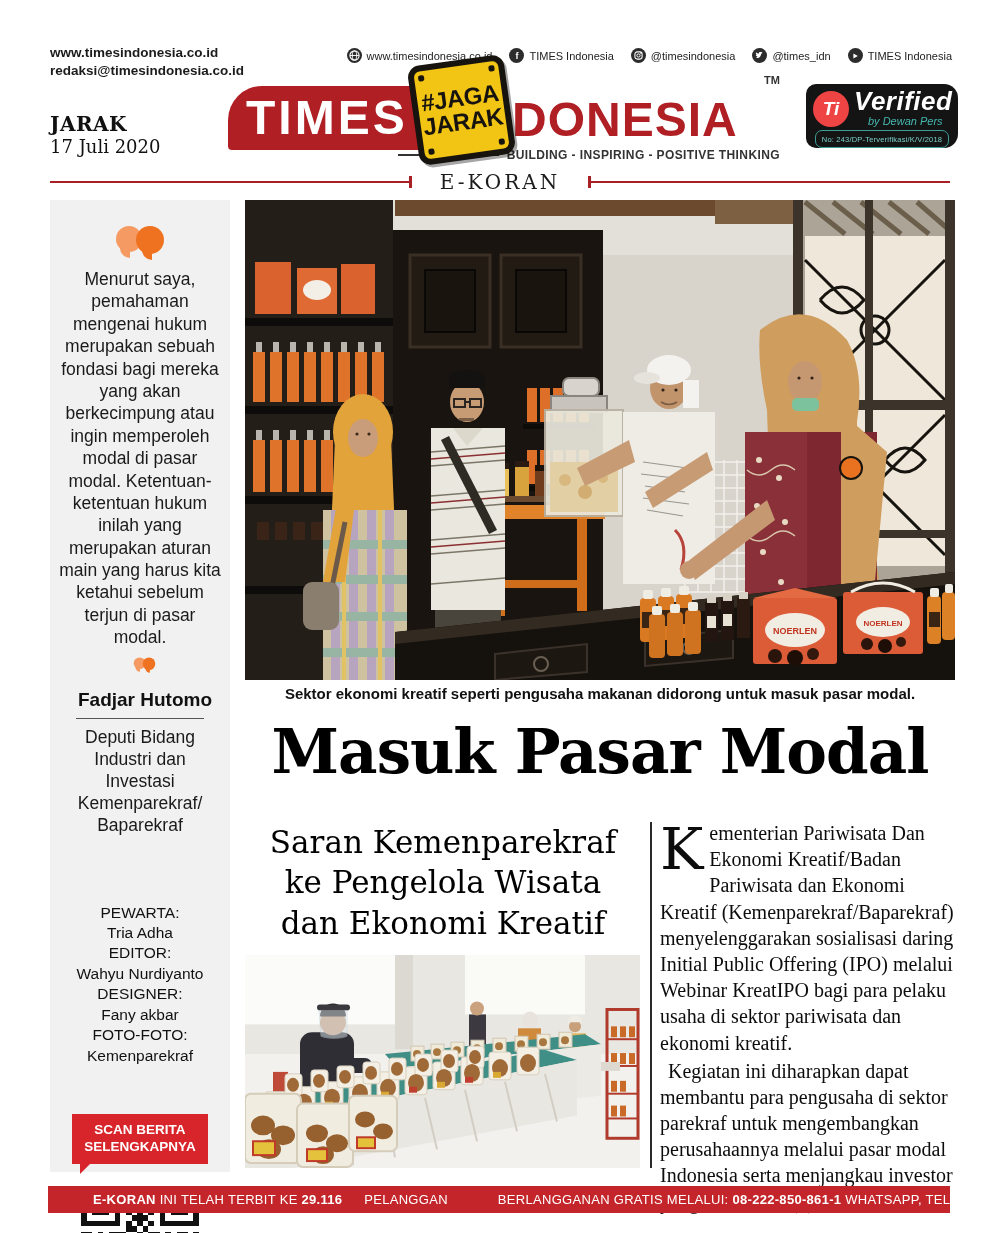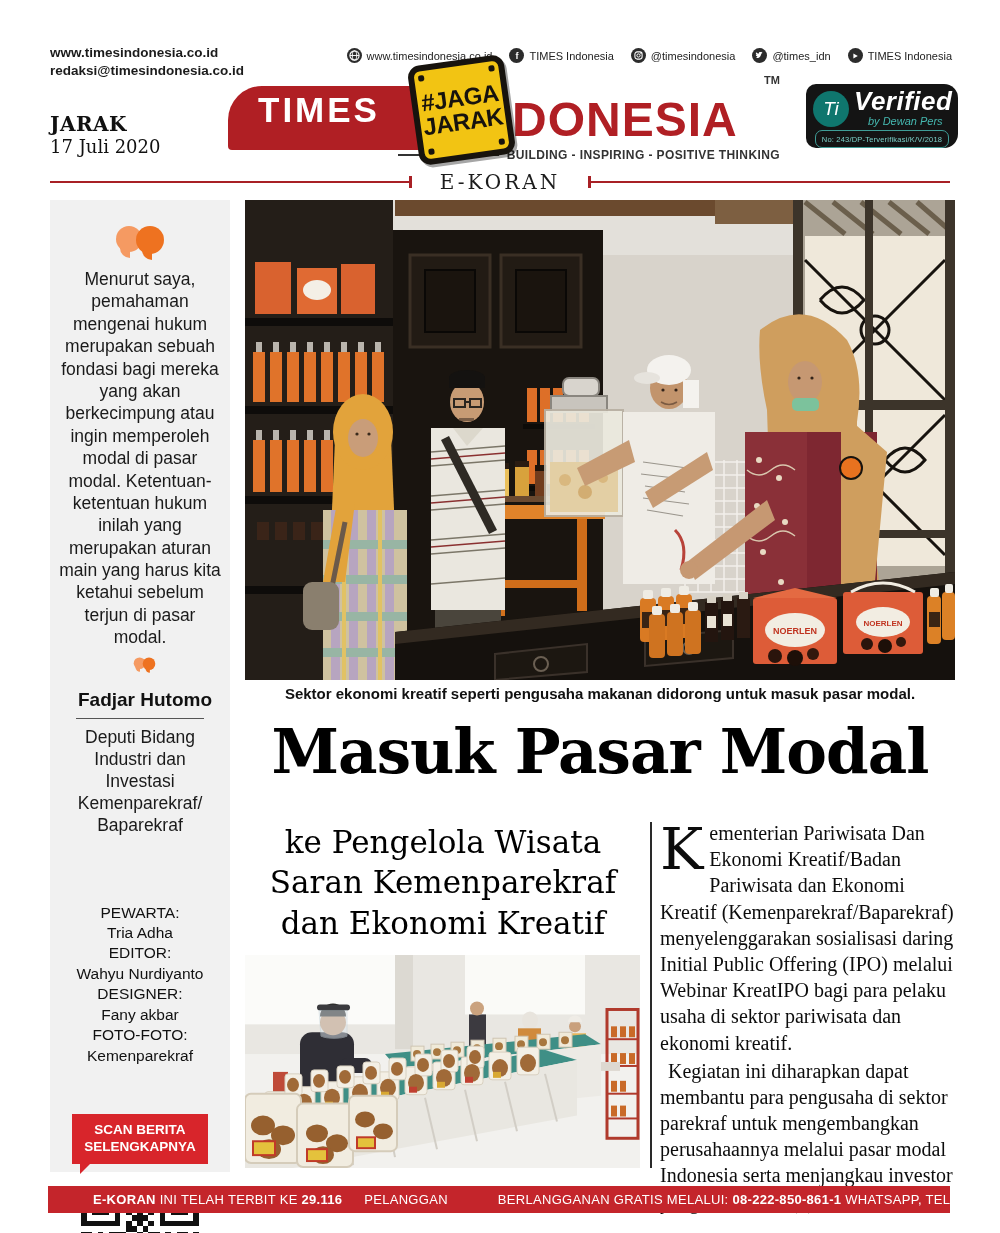--- a/index.html
+++ b/index.html
@@ -12,33 +12,33 @@
   .daydate .day { font-size:20px; font-weight:bold; letter-spacing:.5px; }
   .daydate .date { font-size:18px; }
 
   .socialbar { position:absolute; top:48px; right:48px; display:flex; gap:17px; align-items:center; }
   .social-item { display:flex; gap:5px; align-items:center; font-size:11px; color:#222; }
   .sicon { width:15px; height:15px; border-radius:50%; background:#2c2c2c; color:#fff; display:flex; align-items:center; justify-content:center; font-size:9px; font-weight:bold; flex:0 0 auto; }
   .sicon svg { display:block; }
 
   .masthead { position:absolute; left:228px; top:72px; width:565px; height:98px; }
   .times-box { position:absolute; left:0; top:14px; width:272px; height:64px; background:#b01f24; border-radius:34px 4px 34px 4px; }
-  .times-box span { position:absolute; left:30px; top:4px; font-size:35px; font-weight:bold; letter-spacing:3px; color:#fff; }
+  .times-box span { position:absolute; left:18px; top:4px; font-size:48px; font-weight:bold; letter-spacing:3px; color:#fff; }
   .indonesia { position:absolute; left:234px; top:20px; font-size:48px; font-weight:bold; letter-spacing:1px; color:#b01f24; }
   .tm { position:absolute; left:536px; top:2px; font-size:11px; font-weight:bold; color:#333; }
   .jaga-badge { position:absolute; left:185px; top:-12px; width:97px; height:100px; background:#f2c413; border:6px solid #17130e; border-radius:12px; transform:rotate(-8deg); display:flex; flex-direction:column; align-items:center; justify-content:center; z-index:5; box-shadow:2px 3px 0 rgba(0,0,0,.35); }
   .jaga-badge .bl { font-size:24px; font-weight:900; color:#17130e; line-height:1.02; letter-spacing:-.5px; }
   .jaga-badge i.dot { position:absolute; width:6px; height:6px; background:#17130e; border-radius:2px; }
   .dot.d1{left:4px;top:4px} .dot.d2{right:4px;top:4px} .dot.d3{left:4px;bottom:4px} .dot.d4{right:4px;bottom:4px}
   .tagline-row { position:absolute; left:170px; top:76px; width:382px; display:flex; align-items:center; gap:8px; }
   .tagline-row .tl-line { flex:1; height:1.5px; background:#333; }
   .tagline-row .tl-text { font-size:12px; font-weight:bold; color:#333; letter-spacing:.4px; white-space:nowrap; }
 
   .verified { position:absolute; left:806px; top:84px; width:152px; height:64px; background:#141414; border-radius:10px 14px 14px 10px; }
-  .v-circle { position:absolute; left:7px; top:7px; width:36px; height:36px; background:#0f766e; border-radius:50%; color:#fff; font-weight:normal; font-size:19px; font-style:italic; display:flex; align-items:center; justify-content:center; }
+  .v-circle { position:absolute; left:7px; top:7px; width:36px; height:36px; background:#ef4444; border-radius:50%; color:#fff; font-weight:bold; font-size:19px; font-style:italic; display:flex; align-items:center; justify-content:center; }
   .v-title { position:absolute; left:48px; top:2px; color:#fff; font-size:26px; font-weight:bold; font-style:italic; letter-spacing:.5px; }
   .v-by { position:absolute; left:62px; top:31px; color:#45b8b0; font-size:11px; font-style:italic; }
   .v-no { position:absolute; left:9px; top:46px; width:134px; height:18px; border:1px solid #3f9d97; border-radius:7px; color:#7bd0c9; font-size:7.5px; display:flex; align-items:center; justify-content:center; letter-spacing:.2px; }
 
   .ekoran-row { position:absolute; left:50px; top:170px; width:900px; display:flex; align-items:center; }
   .ek-line { flex:1; height:2px; background:#a82025; }
   .ek-tick { width:3px; height:12px; background:#a82025; }
   .ek-tick.l { margin-right:14px; } .ek-tick.r { margin-left:14px; }
   .ek-label { font-family:"DejaVu Serif", serif; font-size:20px; letter-spacing:3px; color:#1c1c1c; margin:0 14px; }
 
@@ -705,22 +705,22 @@
         </g>
       </g>
     </svg>
   </div>
 
   <div class="caption">Sektor ekonomi kreatif seperti pengusaha makanan didorong untuk masuk pasar modal.</div>
 
   <div class="headline">Masuk Pasar Modal</div>
 
   <div class="subheadline">
+    <div>Saran Kemenparekraf</div>
     <div>ke Pengelola Wisata</div>
-    <div>Saran Kemenparekraf</div>
     <div>dan Ekonomi Kreatif</div>
   </div>
 
   <div class="vrule"></div>
 
   <div class="photo2">
     <svg width="395" height="213" viewBox="0 0 395 215" preserveAspectRatio="none">
       <rect x="0" y="0" width="395" height="215" fill="#f2f1ee"></rect>
       <rect x="0" y="0" width="395" height="100" fill="#e9e7e2"></rect>
       <rect x="0" y="0" width="150" height="70" fill="#fbfbf9"></rect>

